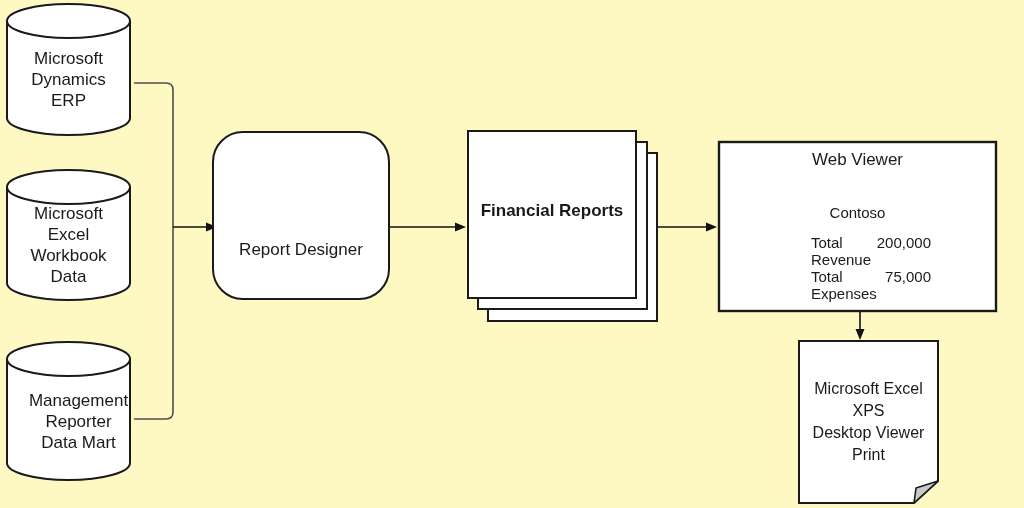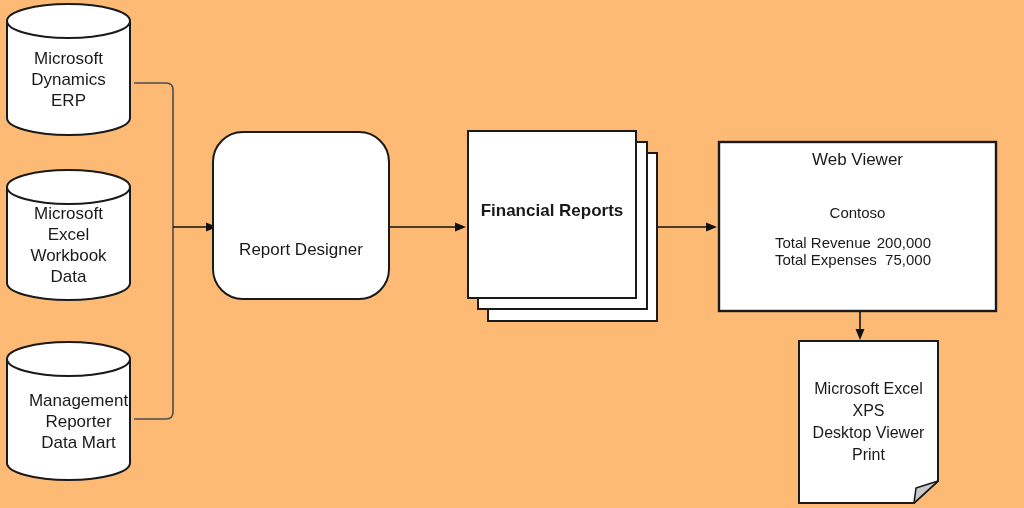--- a/index.html
+++ b/index.html
@@ -5,21 +5,21 @@
   html, body {
     margin: 0;
     padding: 0;
     background: #ffffff;
     font-family: "Liberation Sans", sans-serif;
   }
   #stage {
     position: relative;
     width: 1024px;
     height: 508px;
-    background: #fdba74;
+    background: #fef9c3;
     overflow: hidden;
   }
   #shapes {
     position: absolute;
     left: 0;
     top: 0;
   }
   .label {
     position: absolute;
     display: flex;
@@ -66,20 +66,21 @@
   }
   .wv-rows {
     margin: 13px 0 0 56px;
     width: 156px;
     font-size: 15px;
     line-height: 17px;
   }
   .wv-row {
     display: flex;
     justify-content: space-between;
+    margin-left: 36px;
   }
   .wv-row .val {
     text-align: right;
   }
 </style>
 </head>
 <body>
 
 <div id="stage">
 

